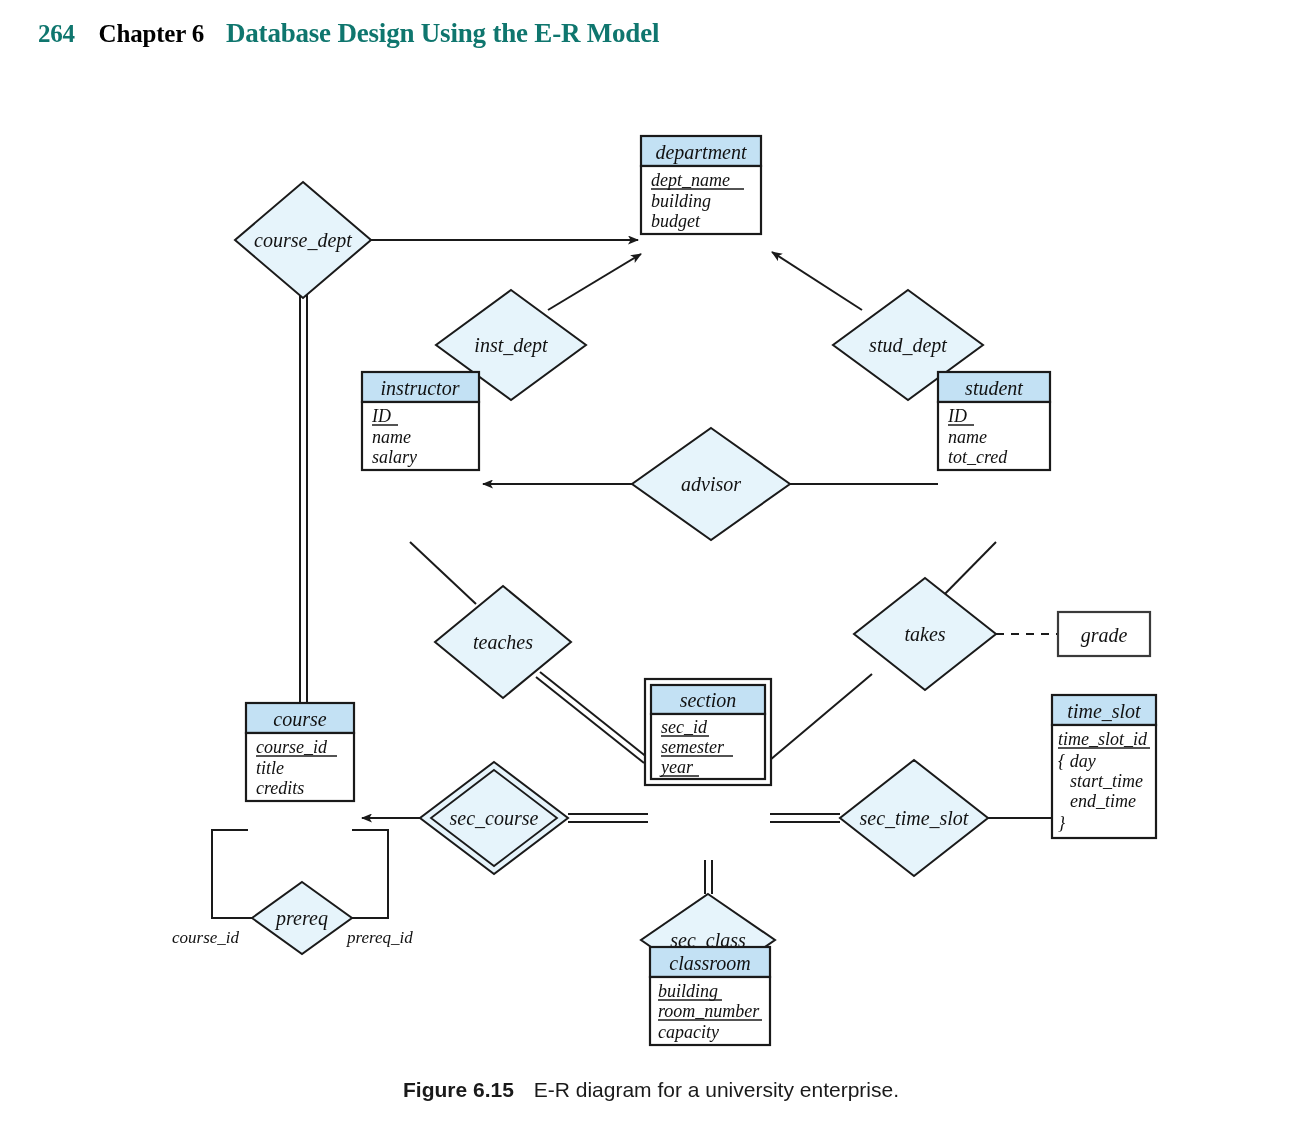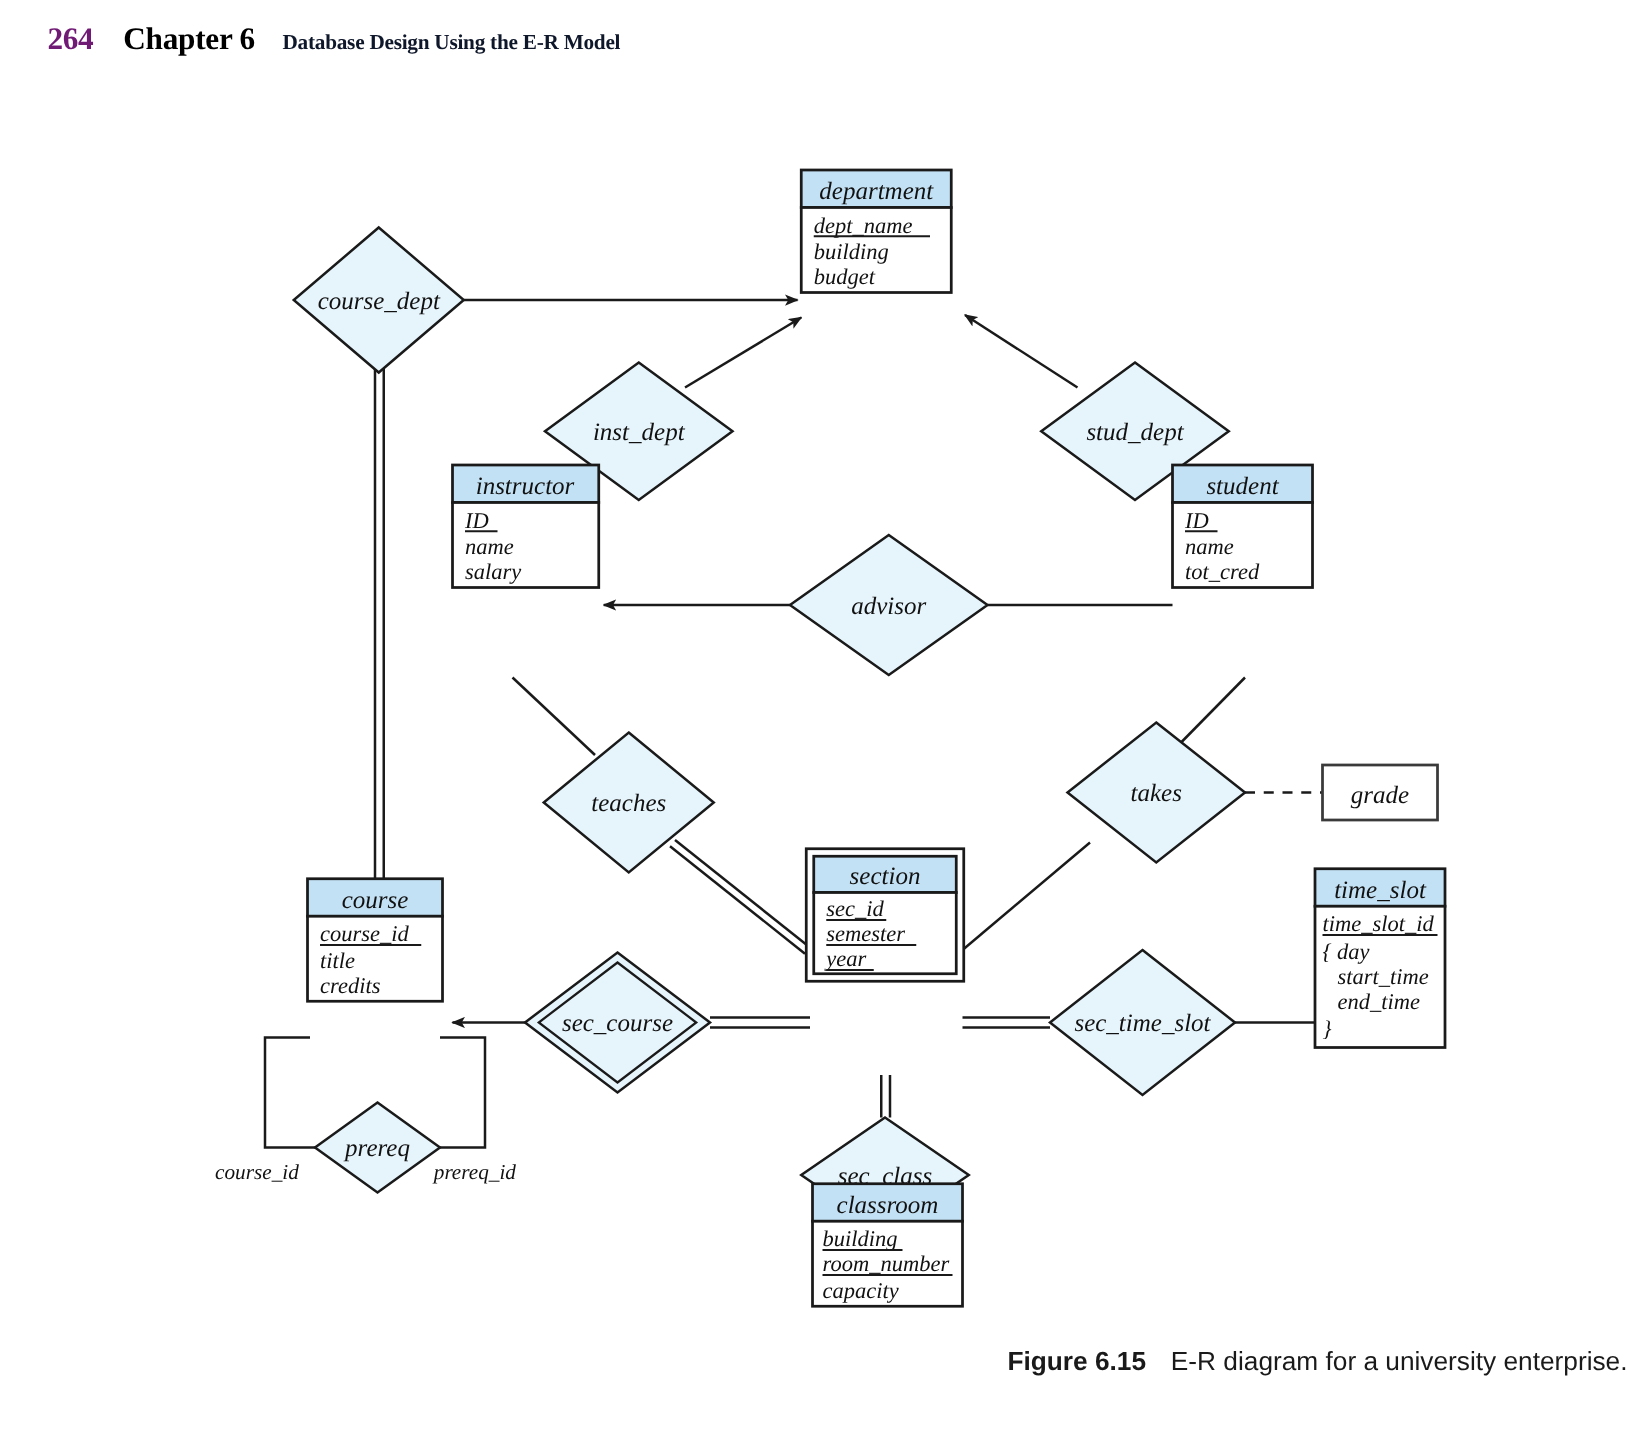--- a/index.html
+++ b/index.html
@@ -19,36 +19,36 @@
     top: 18px;
     left: 38px;
     display: flex;
     align-items: baseline;
     white-space: nowrap;
   }
   .page-number {
     font-family: "Liberation Serif", serif;
     font-weight: bold;
     font-size: 25px;
-    color: #701a75;
+    color: #0f766e;
     letter-spacing: -0.3px;
   }
   .chapter-label {
     font-family: "Liberation Serif", serif;
     font-weight: bold;
     font-size: 25px;
     color: #000000;
     margin-left: 24px;
     letter-spacing: -0.2px;
   }
   .chapter-title {
     font-family: "Liberation Serif", serif;
     font-weight: bold;
-    font-size: 17px;
-    color: #0f172a;
+    font-size: 27px;
+    color: #0f766e;
     margin-left: 22px;
     letter-spacing: -0.2px;
     text-align: center;
   }
   #diagram-area {
     position: absolute;
     top: 70px;
     left: 0;
     width: 1302px;
     height: 1000px;
@@ -107,21 +107,21 @@
   }
   .underline-rule {
     stroke: #1a1a1a;
     stroke-width: 1.5;
   }
   .figure-caption {
     position: absolute;
     left: 0;
     top: 1078px;
     width: 1302px;
-    text-align: right;
+    text-align: center;
     font-family: "Liberation Sans", sans-serif;
     font-size: 21px;
     color: #1a1a1a;
     white-space: nowrap;
   }
   .figure-caption .cap-label {
     font-weight: bold;
     margin-right: 14px;
   }
 </style>

